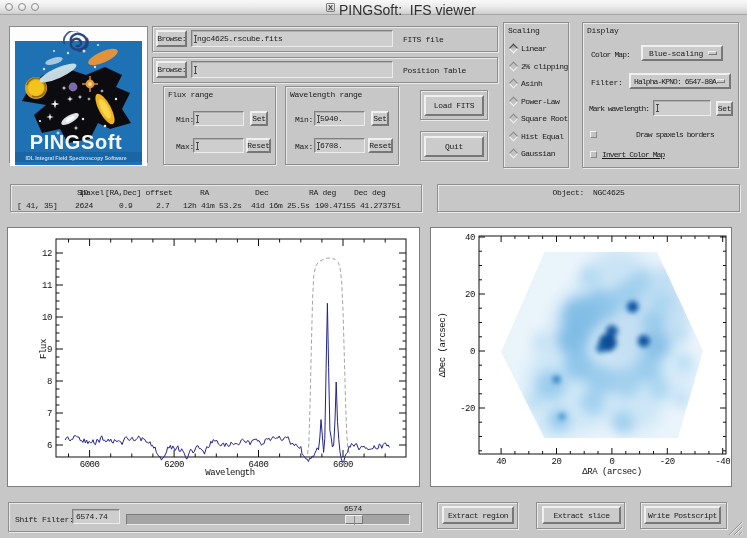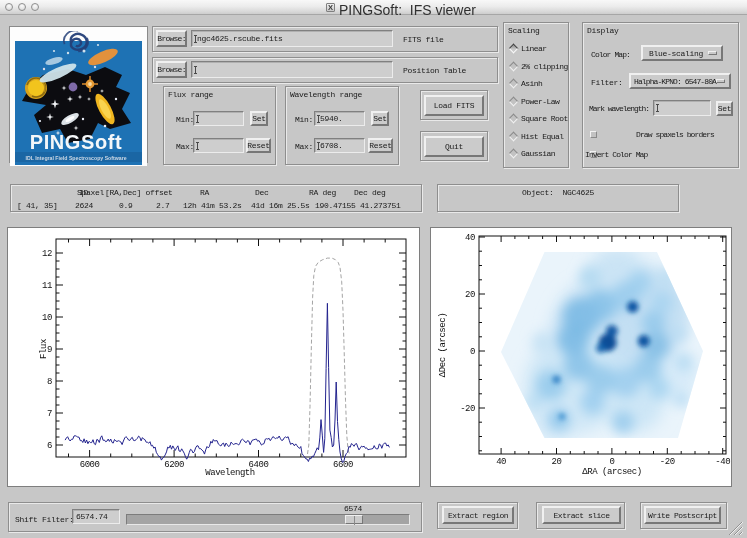--- a/index.html
+++ b/index.html
@@ -148,40 +148,40 @@
 <div class="abs lbl" style="left:8px;top:55px;">Filter:</div>
 <div class="abs raised btn tight" style="left:46px;top:50px;width:102px;height:16px;padding-right:10px;">Halpha-KPNO: 6547-80A<span class="ddicon"></span></div>
 <div class="abs lbl" style="left:6px;top:81px;letter-spacing:-1.05px;">Mark wavelength:</div>
 <div class="abs fld" style="left:70px;top:77px;width:58px;height:16px;">
       <span class="caret"></span>
     </div>
 <div class="abs raised btn" style="left:133px;top:78px;width:17px;height:15px;">Set</div>
 <div class="chk" style="left:7px;top:108px;"></div>
 <div class="abs lbl tight" style="left:17px;top:107px;margin-left:36px;">Draw spaxels borders</div>
 <div class="chk" style="left:7px;top:128px;"></div>
-<div class="abs lbl tight" style="left:2px;top:127px;">Invert Color Map</div>
+<div class="abs lbl tight" style="left:19px;top:127px;text-decoration:underline;">Invert Color Map</div>
 </div>
 <div class="abs etched" style="left:10px;top:184px;width:412px;height:28px;">
 <div class="abs lbl" style="left:20px;top:3px;padding-left:46px;">Spaxel</div>
 <div class="abs lbl" style="left:68px;top:3px;">ID</div>
 <div class="abs lbl" style="left:94px;top:3px;">[RA,Dec] offset</div>
 <div class="abs lbl" style="left:189px;top:3px;">RA</div>
 <div class="abs lbl" style="left:244px;top:3px;">Dec</div>
 <div class="abs lbl" style="left:298px;top:3px;">RA deg</div>
 <div class="abs lbl" style="left:343px;top:3px;">Dec deg</div>
 <div class="abs lbl" style="left:6px;top:16px;">[ 41, 35]</div>
 <div class="abs lbl" style="left:64px;top:16px;">2624</div>
 <div class="abs lbl" style="left:108px;top:16px;">0.9</div>
 <div class="abs lbl" style="left:145px;top:16px;">2.7</div>
 <div class="abs lbl" style="left:172px;top:16px;">12h 41m 53.2s</div>
 <div class="abs lbl" style="left:240px;top:16px;">41d 16m 25.5s</div>
 <div class="abs lbl" style="left:304px;top:16px;">190.47155</div>
 <div class="abs lbl" style="left:349px;top:16px;">41.273751</div>
 </div>
-<div class="abs etched" style="left:437px;top:184px;width:242px;height:28px;">
+<div class="abs etched" style="left:437px;top:184px;width:303px;height:28px;">
 <div class="abs lbl" style="left:0;top:3px;width:100%;text-align:center;">Object:  NGC4625</div>
 </div>
 <div class="abs" style="left:7px;top:227px;width:413px;height:260px;border:1px solid #7e7e7e;background:#fff;">
 <svg width="410" height="257" style="position:absolute;left:0;top:0">
       <rect x="48" y="11" width="350" height="218" fill="none" stroke="#111" stroke-width="1"></rect>
       <text x="81.6" y="238.5" text-anchor="middle" class="tl">6000</text>
       <text x="166.1" y="238.5" text-anchor="middle" class="tl">6200</text>
       <text x="250.5" y="238.5" text-anchor="middle" class="tl">6400</text>
       <text x="335.0" y="238.5" text-anchor="middle" class="tl">6600</text>
       <text x="44" y="219.8" text-anchor="end" class="tl">6</text>

